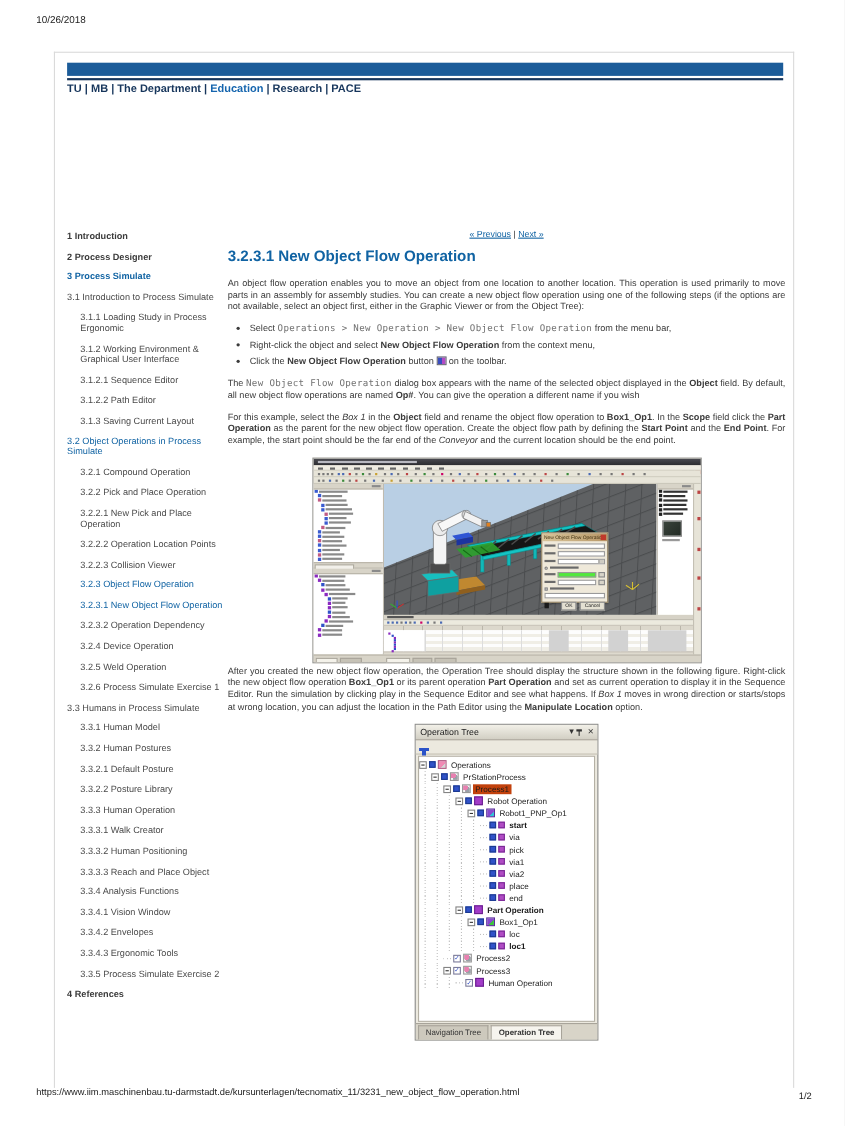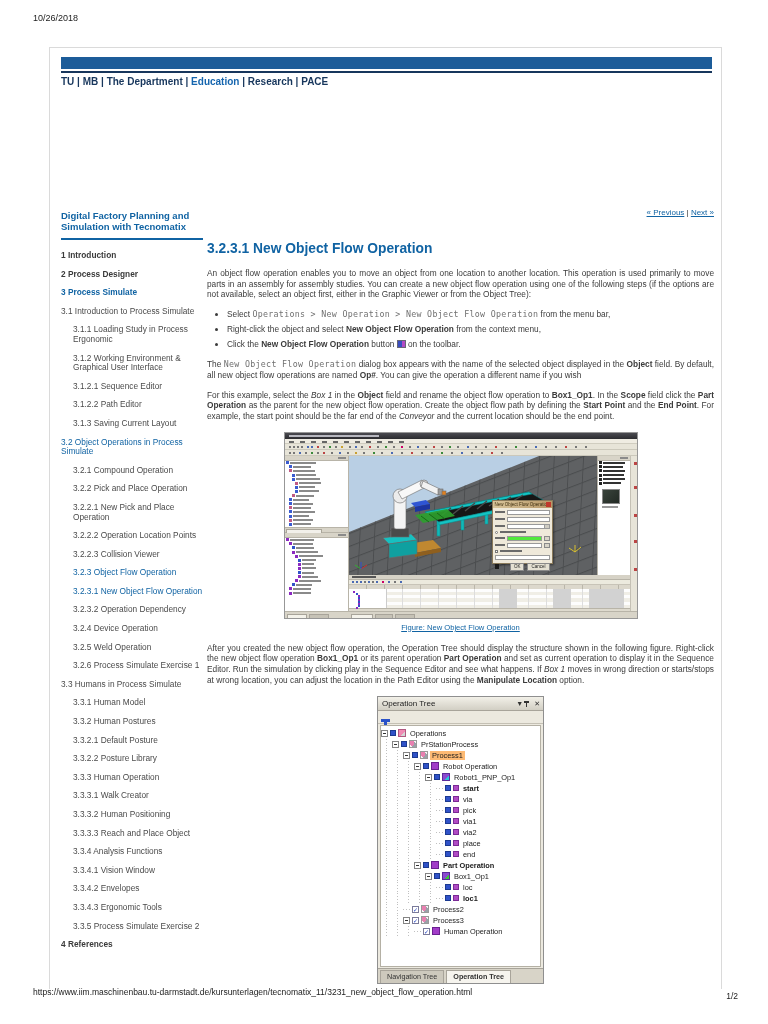--- a/index.html
+++ b/index.html
@@ -29,21 +29,21 @@
   .sidebar{position:absolute;left:11px;top:162px;width:142px}
   .side-title{font-size:9.5px;font-weight:bold;color:#1063a3;line-height:11px;
               padding-bottom:6px;border-bottom:2px solid #1063a3;margin-bottom:11px}
   .side-item{font-size:8.3px;line-height:9.6px;margin-bottom:9px;color:#4a4a4a;cursor:pointer}
   .side-item.top{font-weight:bold;color:#3a3a3a}
   .side-item.active{color:#1063a3}
   .side-item.sub{padding-left:12px}
 
   
   .main{position:absolute;left:157px;top:160px;width:507px}
-  .pager{text-align:right;font-size:8px;margin-bottom:24px;color:#333}
+  .pager{text-align:center;font-size:8px;margin-bottom:8px;color:#333}
   .pager a{color:#1063a3;text-decoration:underline;cursor:pointer}
   .page-heading{font-size:13.8px;font-weight:bold;color:#1063a3;margin:6px 0 12px}
   .para{font-size:8.3px;line-height:10.7px;text-align:justify;margin-bottom:9px;color:#3b3b3b}
   .seg-b{font-weight:bold}
   .seg-i{font-style:italic}
   .seg-m{font-family:"DejaVu Sans Mono","Liberation Mono",monospace;color:#707070;letter-spacing:.3px}
   ul.bullets{margin:2px 0 10px 20px}
   ul.bullets li{font-size:8.3px;line-height:10.7px;margin-bottom:4px}
   .inline-tool-icon{display:inline-block;width:9px;height:8px;vertical-align:-1px;
      background:linear-gradient(90deg,#3a4ec0 0 4px,#b24ac4 4px 9px);border:1px solid #667}
@@ -158,41 +158,40 @@
   .ic{width:8px;height:8px;margin-right:2px;flex:none;border:1px solid #999}
   .ic-root{background:linear-gradient(135deg,#f08ab4 0 60%,#d4d4d4 60%);border-color:#b05880}
   .ic-process{background:radial-gradient(circle at 32% 35%,#e880b0 0 2.5px,transparent 2.6px),
               radial-gradient(circle at 68% 65%,#9aa0a8 0 2.5px,transparent 2.6px),#f6f6f6}
   .ic-compound{background:#a23cc8;border-color:#6a2090}
   .ic-robotop{background:linear-gradient(135deg,#8a4ad0 0 62%,#28c8d8 62%);border-color:#5a2a9a}
   .ic-objflow{background:linear-gradient(135deg,#8a4ad0 0 62%,#3ac83a 62%);border-color:#5a2a9a}
   .ic-loc{width:6px;height:6px;background:#b04cc4;border-color:#7a2a96}
   .ot-row .label{font-size:7.4px;color:#1a1a1a;padding:0 2px}
   .ot-row .label.b{font-weight:bold}
-  .ot-row.selected .label{background:#fdba74}
+  .ot-row.selected .label{background:#c2410c}
   .otp-tabs{position:absolute;left:0;right:0;bottom:0;height:15px;background:#d8d4c8;border-top:1px solid #a8a49a;display:flex;align-items:flex-end}
   .otp-tab{font-size:7.2px;line-height:12px;padding:0 6px;background:#cdc9bd;border:1px solid #a8a49a;border-bottom:none;
            margin-left:2px;color:#333;cursor:pointer}
   .otp-tab.active{background:#f6f4ee;font-weight:bold}
 </style>
 </head>
 <body>
 
 <div class="page">
 
   <div class="print-date">10/26/2018</div>
 
   <div class="frame">
     <div class="bluebar"></div>
     <div class="navline"></div>
     <div class="topnav" id="top-nav"><span class="nav-link">TU</span><span class="nav-sep"> | </span><span class="nav-link">MB</span><span class="nav-sep"> | </span><span class="nav-link">The Department</span><span class="nav-sep"> | </span><span class="nav-link active">Education</span><span class="nav-sep"> | </span><span class="nav-link">Research</span><span class="nav-sep"> | </span><span class="nav-link">PACE</span></div>
 
 
     <div class="sidebar">
-      <div class="side-title">Digital Factory Planning and Simulation with Tecnomatix</div>
       <div id="sidebar-items">
           <div class="side-item top">1 Introduction</div>
           <div class="side-item top">2 Process Designer</div>
           <div class="side-item top active">3 Process Simulate</div>
           <div class="side-item sec">3.1 Introduction to Process Simulate</div>
           <div class="side-item sub">3.1.1 Loading Study in Process Ergonomic</div>
           <div class="side-item sub">3.1.2 Working Environment &amp; Graphical User Interface</div>
           <div class="side-item sub">3.1.2.1 Sequence Editor</div>
           <div class="side-item sub">3.1.2.2 Path Editor</div>
           <div class="side-item sub">3.1.3 Saving Current Layout</div>
@@ -557,21 +556,20 @@
 
           <div class="ps-bottombar">
             <span class="ps-btab on" style="left:2px;width:20px"></span>
             <span class="ps-btab" style="left:24px;width:20px"></span>
             <span class="ps-btab on" style="left:66px;width:22px"></span>
             <span class="ps-btab" style="left:90px;width:18px"></span>
             <span class="ps-btab" style="left:110px;width:20px"></span>
           </div>
         </div>
       </div>
-      <div class="figcaption">Figure: New Object Flow Operation</div>
 
       <div class="para"><span class="seg-n">After you created the new object flow operation, the Operation Tree should display the structure shown in the following figure. Right-click the new object flow operation </span><span class="seg-b">Box1_Op1</span><span class="seg-n"> or its parent operation </span><span class="seg-b">Part Operation</span><span class="seg-n"> and set as current operation to display it in the Sequence Editor. Run the simulation by clicking play in the Sequence Editor and see what happens. If </span><span class="seg-i">Box 1</span><span class="seg-n"> moves in wrong direction or starts/stops at wrong location, you can adjust the location in the Path Editor using the </span><span class="seg-b">Manipulate Location</span><span class="seg-n"> option.</span></div>
 
       <div class="figwrap">
         <div class="otp">
           <div class="otp-titlebar">
             <span>Operation Tree</span>
             <span class="otp-ctrls">
                 <span class="otp-ctrl">▼</span>
                 <span class="pin"></span>

